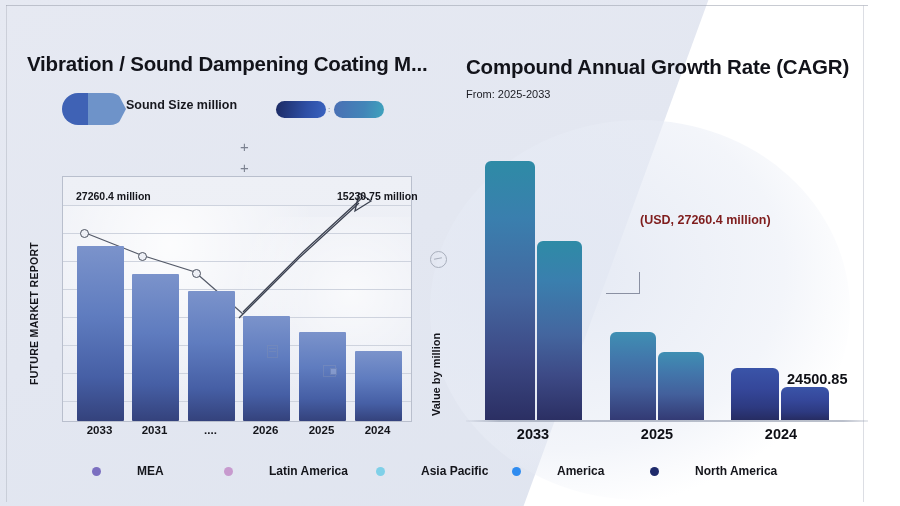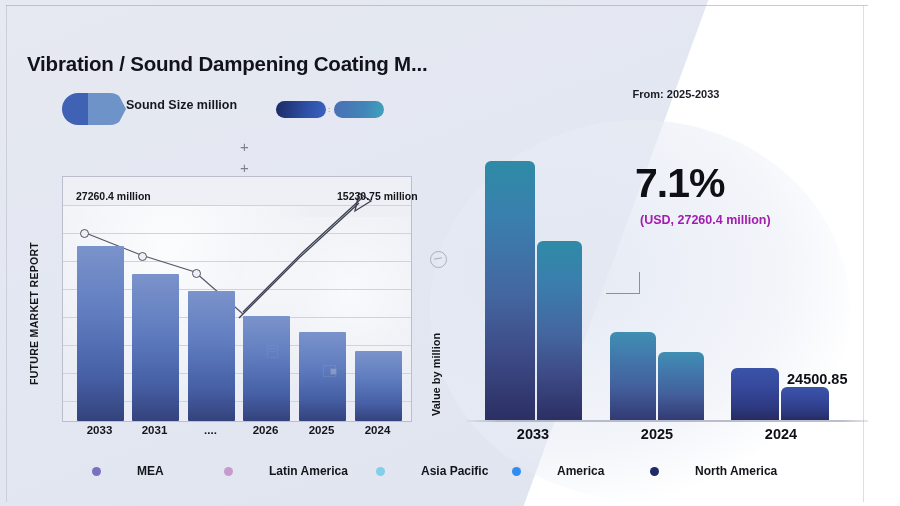--- a/index.html
+++ b/index.html
@@ -36,22 +36,22 @@
     position:absolute;left:27px;top:52px;width:420px;
     font-size:20.5px;font-weight:bold;color:#12131a;letter-spacing:-0.2px;
     white-space:nowrap;overflow:hidden;
   }
   .title-right{
     position:absolute;left:466px;top:55px;width:420px;
     font-size:20.5px;font-weight:bold;color:#12131a;letter-spacing:-0.2px;
     white-space:nowrap;
   }
   .subtitle-right{
-    position:absolute;left:466px;top:88px;width:420px;text-align:center;
-    font-size:11px;font-weight:bold;color:#1b1c23;
+    position:absolute;left:466px;top:88px;width:420px;
+    font-size:11px;font-weight:normal;color:#1b1c23;
   }
 
   
   .logo-mark{
     position:absolute;left:62px;top:93px;width:64px;height:32px;
   }
   .logo-mark .lobe-a{
     position:absolute;left:0;top:0;width:44px;height:32px;border-radius:16px 4px 4px 16px;
     background:#3f62b5;
   }
@@ -136,21 +136,21 @@
   .rbar.mid{background:linear-gradient(180deg,#3f8fb3 0%,#4277ab 30%,#43609c 62%,#333a74 100%);}
   .rbar.navy{background:linear-gradient(180deg,#3a54a8 0%,#35479a 40%,#2d3a81 75%,#262c62 100%);}
   .raxis{
     position:absolute;left:466px;bottom:84px;width:410px;height:2px;
     background:linear-gradient(90deg,rgba(160,168,184,.1) 0%,rgba(150,158,176,.65) 8%,rgba(150,158,176,.65) 92%,rgba(160,168,184,.1) 100%);
   }
   .cagr-big{
     position:absolute;left:635px;top:160px;font-size:41px;font-weight:bold;color:#0f1016;letter-spacing:-1px;
   }
   .cagr-sub{
-    position:absolute;left:640px;top:213px;font-size:12.5px;font-weight:bold;color:#a21caf;
+    position:absolute;left:640px;top:213px;font-size:12.5px;font-weight:bold;color:#7f1d1d;
   }
   .rvalue{
     position:absolute;left:787px;top:371px;font-size:14.5px;font-weight:bold;color:#0f1016;
   }
   .elbow{position:absolute;left:606px;top:272px;width:34px;height:22px;}
   .elbow i{position:absolute;background:#8a90a2;}
   .elbow .h{left:0;bottom:0;width:34px;height:1.2px;}
   .elbow .v{right:0;top:0;width:1.2px;height:22px;}
   .yaxis-right{
     position:absolute;left:430px;top:300px;
@@ -176,20 +176,21 @@
 <div id="stage">
 
   <div class="bg-lavender"></div>
   <div class="bg-white-wedge"></div>
   <div class="bg-soft-blob"></div>
   <div class="frame-top"></div>
   <div class="frame-left"></div>
   <div class="frame-right"></div>
 
   <div class="title-left">Vibration / Sound Dampening Coating M...</div>
+  <div class="title-right">Compound Annual Growth Rate (CAGR)</div>
   <div class="subtitle-right">From: 2025-2033</div>
 
   <div class="logo-mark">
     <div class="lobe-a"></div>
     <div class="lobe-b"></div>
   </div>
   <div class="logo-label">Sound Size million</div>
   <div class="pill pill-a"></div>
   <div class="pill-sep">:</div>
   <div class="pill pill-b"></div>
@@ -261,21 +262,20 @@
   <div class="rbar navy" style="left:731px;width:48px;height:52px"></div>
   <div class="rbar navy" style="left:781px;width:48px;height:33px"></div>
 
   <div class="raxis"></div>
 
   <div class="elbow">
     <i class="h"></i>
       <i class="v"></i>
   </div>
 
-  <div class="cagr-big">7.1%</div>
   <div class="cagr-sub">(USD, 27260.4 million)</div>
   <div class="rvalue">24500.85</div>
 
   <div class="xlab-r" style="left:478px;top:426px;width:110px">2033</div>
   <div class="xlab-r" style="left:602px;top:426px;width:110px">2025</div>
   <div class="xlab-r" style="left:726px;top:426px;width:110px">2024</div>
 
   <div class="legend">
     <div class="lg-item" style="left:12px">
       <span class="lg-dot" style="background: rgb(123, 111, 192);"></span>

